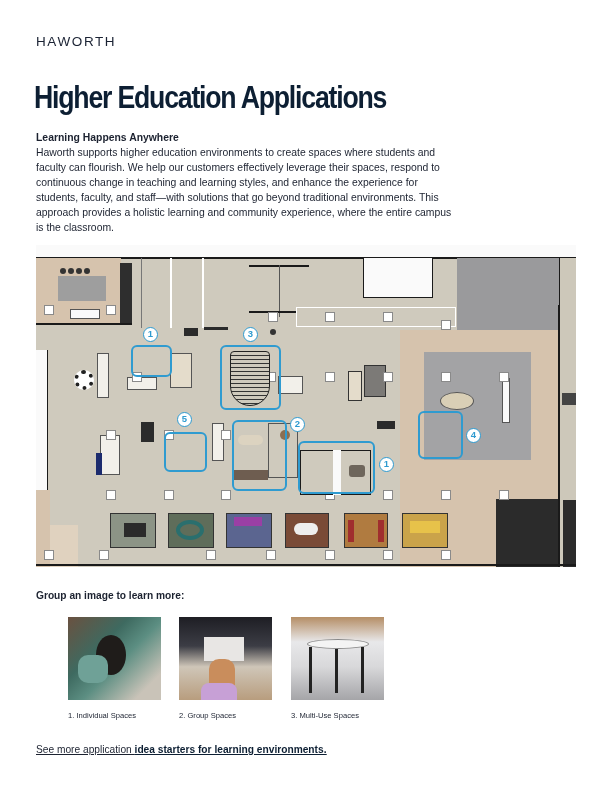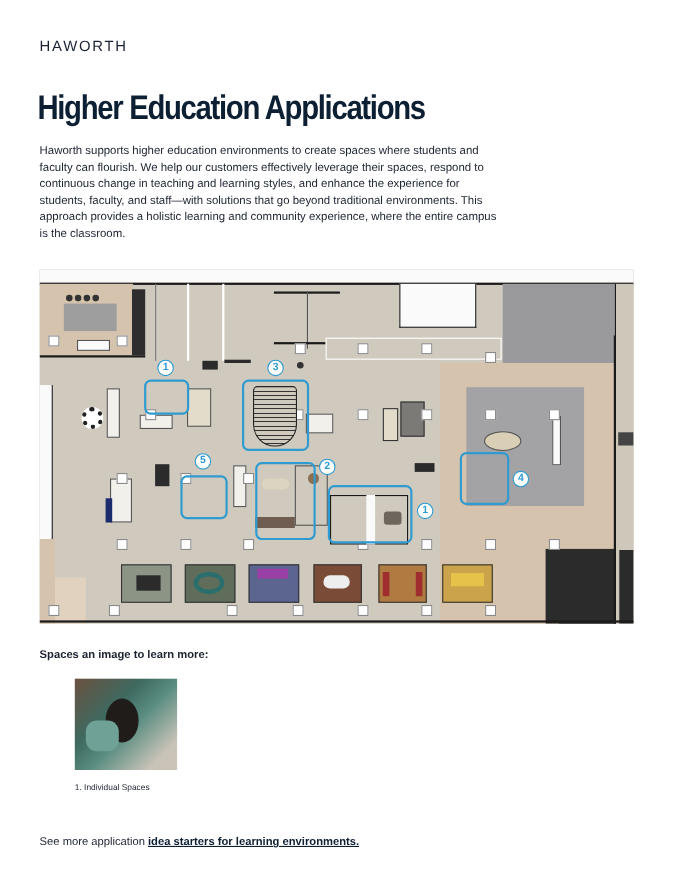--- a/index.html
+++ b/index.html
@@ -30,30 +30,31 @@
   .chair { position: absolute; width: 6px; height: 6px; border-radius: 50%; background: #333; }
   .desk { position: absolute; background: #f2f0ea; border: 1px solid #555; }
 
   .select-label { position: absolute; left: 36px; top: 590px; font-size: 10.2px; font-weight: bold; color: #1c2230; }
 
   .thumbs { position: absolute; left: 36px; top: 617px; width: 540px; height: 110px; }
   .thumb { position: absolute; top: 0; width: 83px; cursor: pointer; padding-left: 32px; }
   .thumb .img { width: 93px; height: 83px; position: relative; overflow: hidden; }
   .thumb .cap { margin-top: 11px; font-size: 7.6px; color: #1c2230; white-space: nowrap; }
 
-  .footer { position: absolute; left: 36px; top: 760px; font-size: 10.2px; color: #1c2230; }
+  .footer { position: absolute; left: 36px; top: 744px; font-size: 10.2px; color: #1c2230; text-decoration: underline; }
   .footer a { color: #0d1f33; font-weight: bold; text-decoration: underline; }
 </style>
 </head>
 <body>
 
 <div class="logo">HAWORTH</div>
 <h1 class="title">Higher Education Applications</h1>
 
 <div class="intro">
+  <div class="sub">Learning Happens Anywhere</div>
   <div>Haworth supports higher education environments to create spaces where students and faculty can flourish. We help our customers effectively leverage their spaces, respond to continuous change in teaching and learning styles, and enhance the experience for students, faculty, and staff—with solutions that go beyond traditional environments. This approach provides a holistic learning and community experience, where the entire campus is the classroom.</div>
 </div>
 
 <div class="plan">
 
   <div class="b white" style="left:0;top:0;width:540px;height:12px;"></div>
   <div class="wall" style="left:0;top:12px;width:540px;height:1.5px;"></div>
 
   <div class="b wood" style="left:0;top:13px;width:85px;height:65px;"></div>
   <div class="b" style="left:22px;top:31px;width:48px;height:25px;background:#9e9e9e;"></div>
@@ -181,27 +182,44 @@
   <div class="callout" style="left:196px;top:175px;width:55px;height:71px;"></div>
   <div class="badge" style="left:254px;top:172px;">2</div>
 
   <div class="callout" style="left:262px;top:196px;width:77px;height:53px;"></div>
   <div class="badge" style="left:343px;top:212px;">1</div>
 
   <div class="callout" style="left:382px;top:166px;width:45px;height:48px;"></div>
   <div class="badge" style="left:430px;top:183px;">4</div>
 </div>
 
-<div class="select-label">Spaces an image to learn more:</div>
+<div class="select-label">Group an image to learn more:</div>
 
 <div class="thumbs">
   <div class="thumb" style="left:0;">
     <div class="img" style="background:linear-gradient(135deg,#6a5140 0%,#3e6a60 35%,#5c8e82 55%,#c9c3b8 85%);">
       <div style="position:absolute;left:28px;top:18px;width:30px;height:40px;border-radius:50%;background:#1f1c1a;"></div>
       <div style="position:absolute;left:10px;top:38px;width:30px;height:28px;background:#6fa197;border-radius:10px;"></div>
     </div>
     <div class="cap">1. Individual Spaces</div>
   </div>
+  <div class="thumb" style="left:111px;">
+    <div class="img" style="background:linear-gradient(180deg,#1e1e24 0%,#3c3d45 35%,#cfc6b8 60%,#b89d7e 100%);">
+      <div style="position:absolute;left:25px;top:20px;width:40px;height:24px;background:#e8e6e4;"></div>
+      <div style="position:absolute;left:30px;top:42px;width:26px;height:30px;border-radius:10px 10px 0 0;background:#c98d5c;"></div>
+      <div style="position:absolute;left:22px;top:66px;width:36px;height:17px;background:#c7a0d6;border-radius:8px 8px 0 0;"></div>
+    </div>
+    <div class="cap">2. Group Spaces</div>
+  </div>
+  <div class="thumb" style="left:223px;">
+    <div class="img" style="background:linear-gradient(180deg,#b58e66 0%,#e8e8ea 30%,#d8d8da 60%,#a5a5a8 100%);">
+      <div style="position:absolute;left:16px;top:22px;width:62px;height:10px;border-radius:50%;background:#f4f4f4;border:1px solid #888;"></div>
+      <div style="position:absolute;left:18px;top:30px;width:3px;height:46px;background:#222;"></div>
+      <div style="position:absolute;left:70px;top:30px;width:3px;height:46px;background:#222;"></div>
+      <div style="position:absolute;left:44px;top:32px;width:3px;height:44px;background:#222;"></div>
+    </div>
+    <div class="cap">3. Multi-Use Spaces</div>
+  </div>
 </div>
 
 <div class="footer">
   <span>See more application </span><a>idea starters for learning environments.</a>
 </div>
 
 </body></html>

